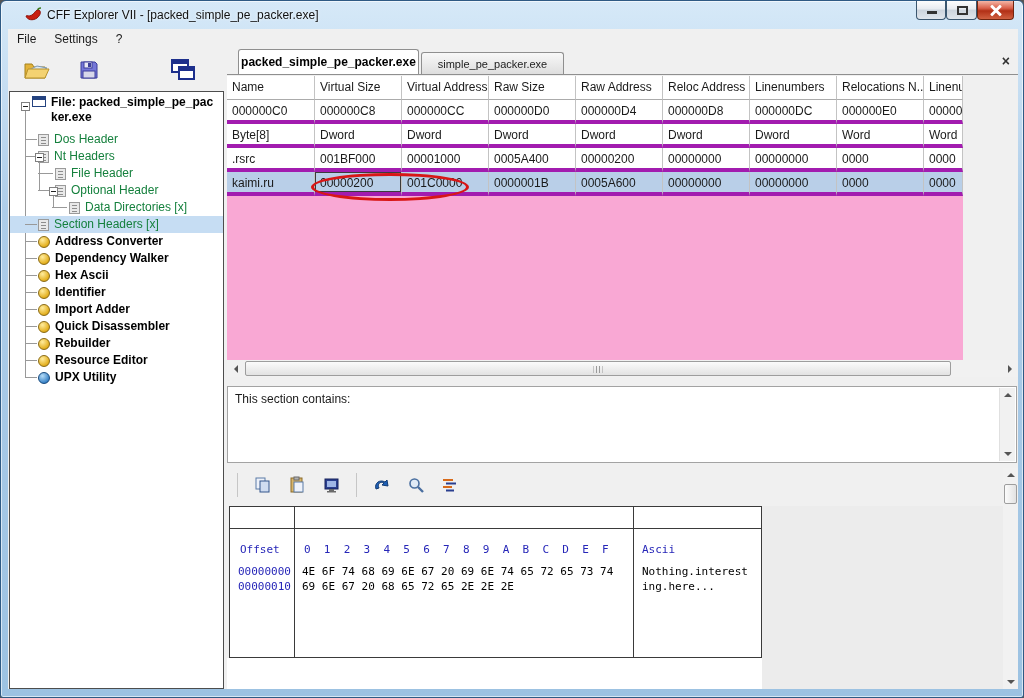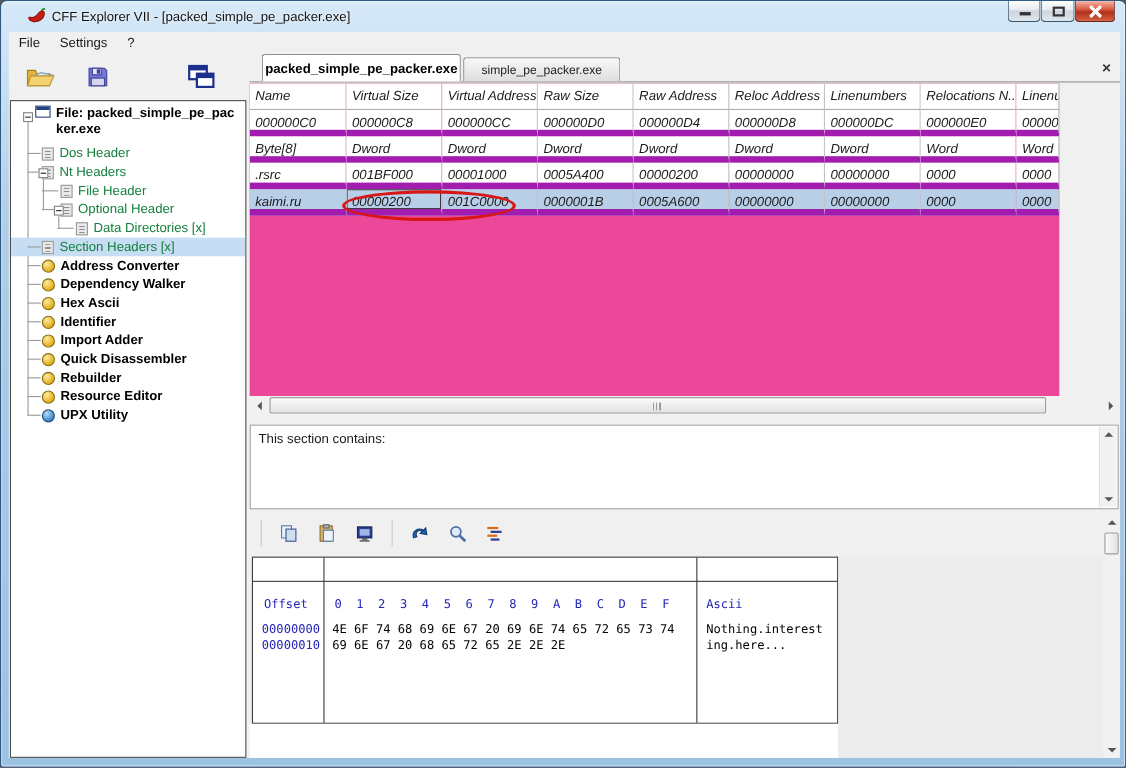--- a/index.html
+++ b/index.html
@@ -62,24 +62,24 @@
 
   
   .tabstrip { position:absolute; left:0; top:0; width:791px; height:26px; border-bottom:1px solid #8f8f8f; }
   .tab { position:absolute; bottom:0; border:1px solid #8f8f8f; border-bottom:none; border-radius:3px 3px 0 0;
          display:flex; align-items:center; justify-content:center; font-size:12px; cursor:pointer; }
   .tab.active { left:11px; width:181px; height:25px; background:#fff; font-weight:bold; z-index:2; }
   .tab.inactive { left:194px; width:143px; height:22px; background:linear-gradient(#f8f8f8,#dedede); font-size:11px; color:#222; }
   .tab-close { position:absolute; right:8px; top:3px; font-size:14px; font-weight:bold; color:#333; cursor:pointer; line-height:18px; }
 
   
-  .sectable { position:absolute; left:0; top:27px; width:736px; height:284px; background:#ec4899; overflow:hidden;font-style:italic; }
+  .sectable { position:absolute; left:0; top:27px; width:736px; height:284px; background:#f9a8d4; overflow:hidden; }
   .grid { display:grid; grid-template-columns:88px 87px 87px 87px 87px 87px 87px 87px 1fr; }
   .cell { height:24px; line-height:23px; padding:0 5px; font-size:12px; color:#1a1a1a;
-          background:#fff; border-right:1px solid #c3c3c3; border-bottom:6px solid #a21caf;
+          background:#fff; border-right:1px solid #c3c3c3; border-bottom:4px solid #a21caf;
           overflow:hidden; white-space:nowrap; }
   .grid.hdr .cell { border-bottom:1px solid #ababab; cursor:default; }
   .grid.sel .cell { background:#b9cfe8; }
   .cell.focused { box-shadow:inset 0 0 0 1px #3c3c3c; }
   .ellipse { position:absolute; left:84px; top:97px; width:158px; height:28px;
              border:3px solid #d81616; border-radius:50%; z-index:5; pointer-events:none; }
 
   
   .hscroll { position:absolute; left:0; top:311px; width:791px; height:17px; background:#f1f1f1; }
   .sb-btn { position:absolute; width:17px; height:17px; display:flex; align-items:center; justify-content:center; cursor:pointer; }

